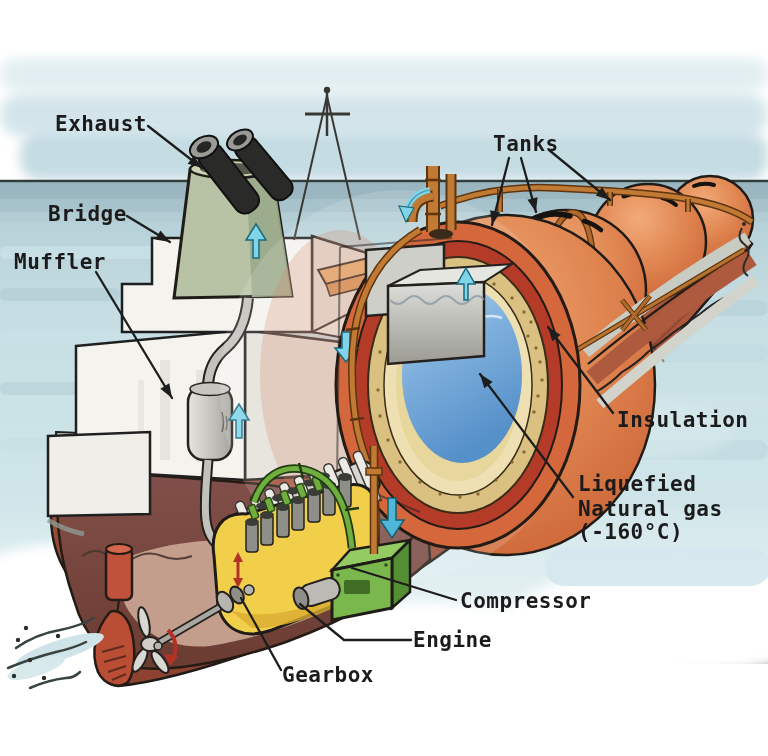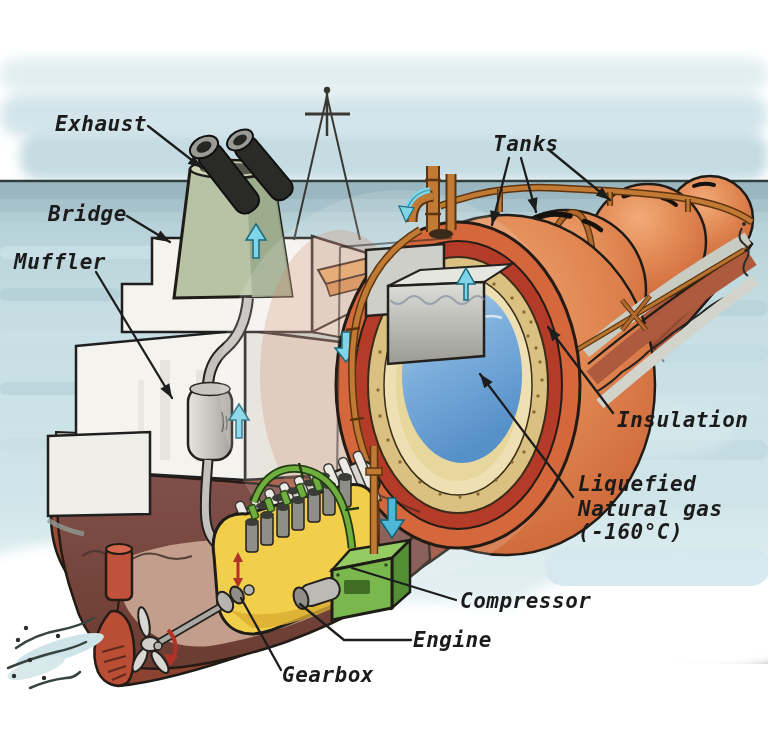--- a/index.html
+++ b/index.html
@@ -1,17 +1,17 @@
 <!DOCTYPE html>
 <html><head>
 <meta charset="utf-8">
 <style>
   html,body{margin:0;padding:0;background:#ffffff;}
   .stage{position:relative;width:768px;height:756px;background:#737373;overflow:hidden;
-         font-family:"DejaVu Sans Mono","Liberation Mono",monospace;font-style:italic;}
+         font-family:"DejaVu Sans Mono","Liberation Mono",monospace;}
   svg{display:block}
   .lbl{font-family:"DejaVu Sans Mono","Liberation Mono",monospace;
        font-weight:700;font-size:21px;fill:#1b1b1b;letter-spacing:.5px;}
   .leader{stroke:#1d1d1d;stroke-width:2.3;fill:none;stroke-linecap:round;}
   .ahead{fill:#1d1d1d;stroke:none;}
   .outl{stroke:#1f1c18;stroke-width:2.5;}
 </style>
 </head>
 <body>
 

